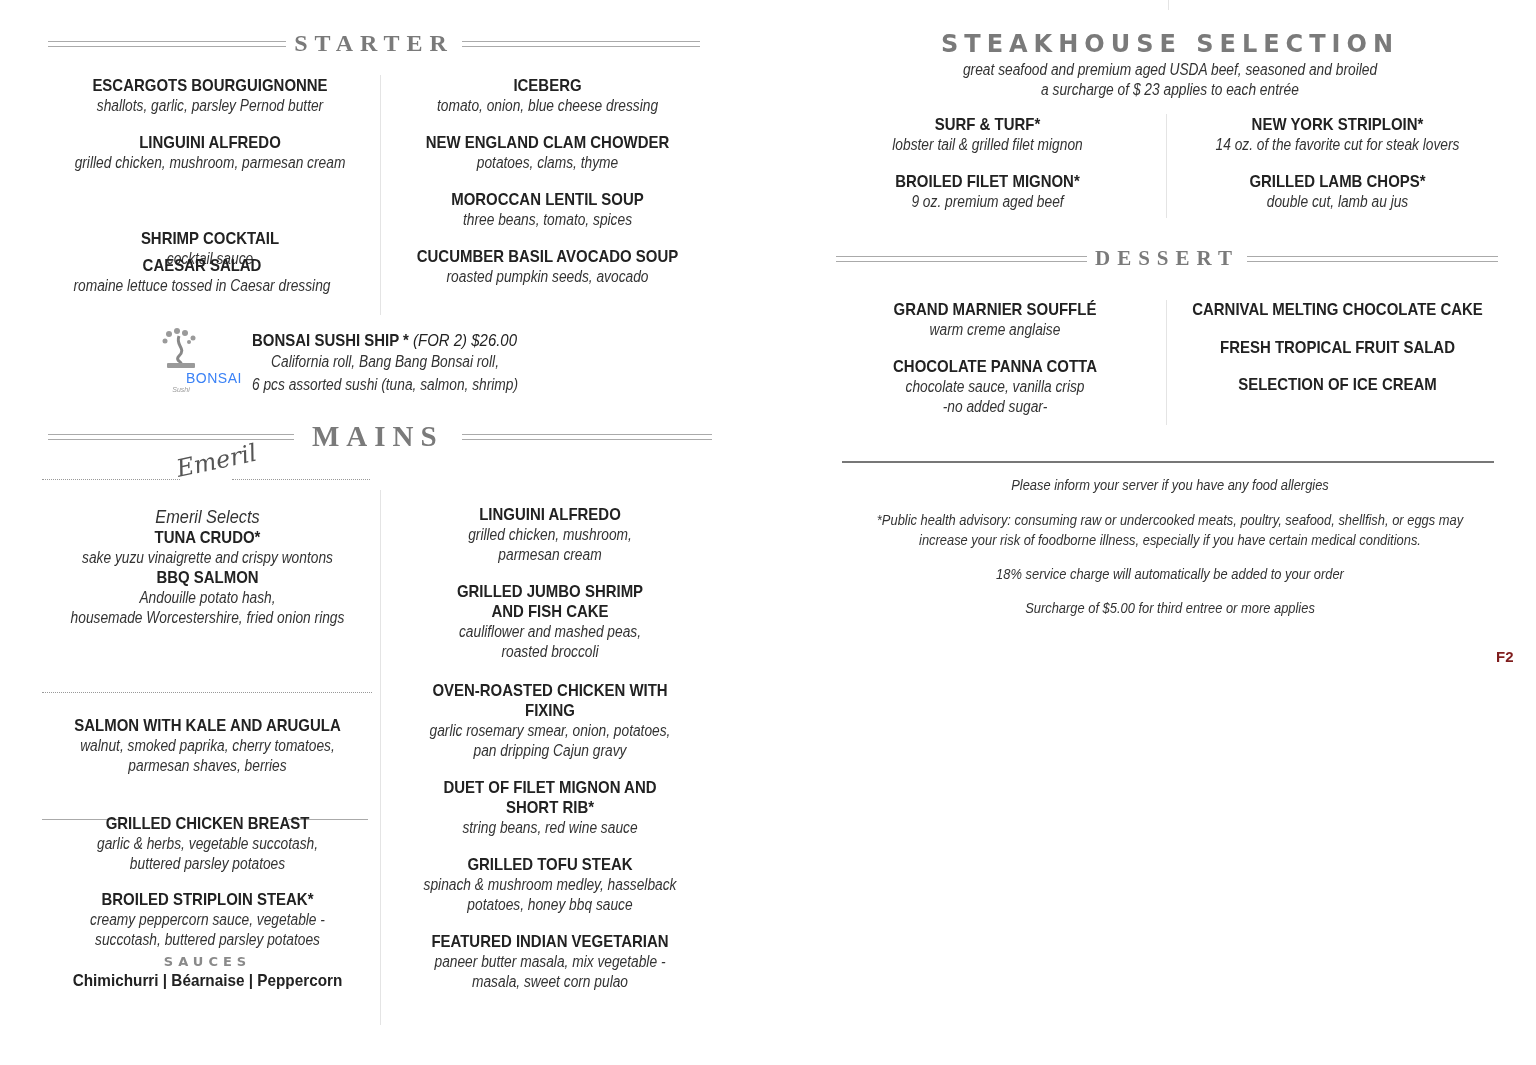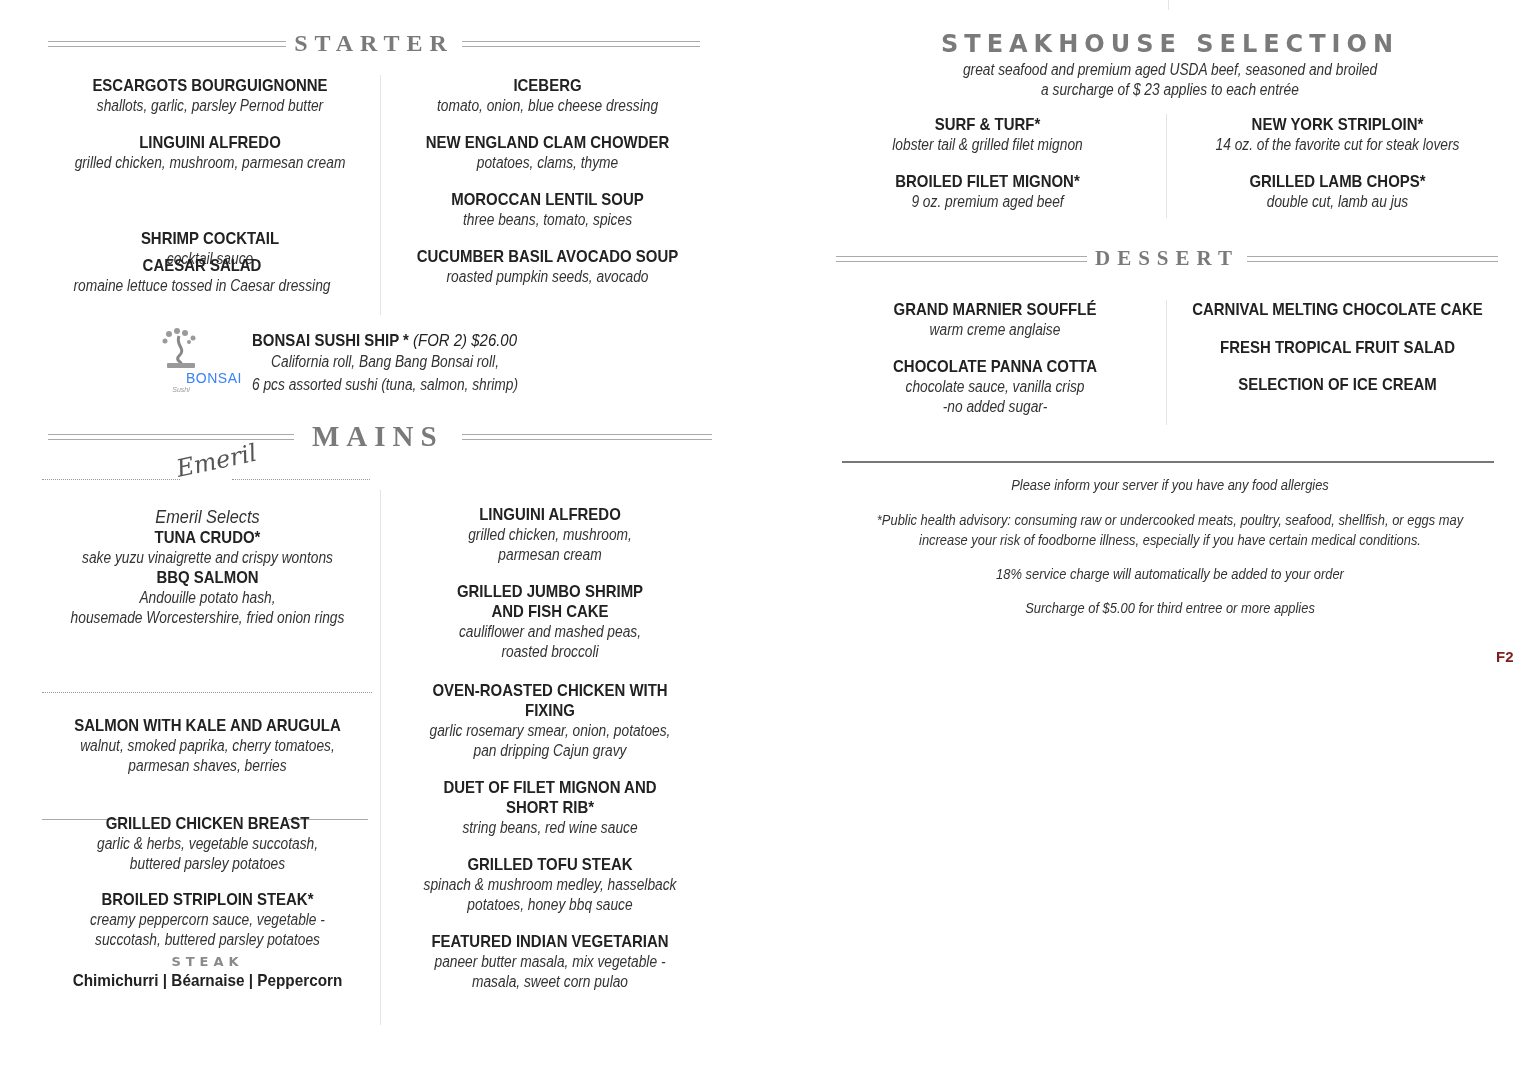--- a/index.html
+++ b/index.html
@@ -123,21 +123,21 @@
 
 <div class="abs" style="left:42px; top:819px; width:78px; border-top:1px solid #aaa;"></div>
 <div class="abs" style="left:288px; top:819px; width:80px; border-top:1px solid #aaa;"></div>
 <div class="item" style="left:40px; width:335px; top:809px;">
   <div class="name" style="margin-top:5px;">GRILLED CHICKEN BREAST</div>
   <div class="desc">garlic &amp; herbs, vegetable succotash,</div>
   <div class="desc">buttered parsley potatoes</div>
   <div class="name" style="margin-top:16px;">BROILED STRIPLOIN STEAK*</div>
   <div class="desc">creamy peppercorn sauce, vegetable -</div>
   <div class="desc">succotash, buttered parsley potatoes</div>
-  <div class="sub-head" style="font-size:13px; line-height:18px; margin-top:3px;">STEAK</div>
+  <div class="sub-head" style="font-size:13px; line-height:18px; margin-top:3px;">SAUCES</div>
   <div class="sauces">Chimichurri | Béarnaise | Peppercorn</div>
 </div>
 
 <div class="item" style="left:385px; width:330px; top:505px;">
   <div class="name">LINGUINI ALFREDO</div>
   <div class="desc">grilled chicken, mushroom,</div>
   <div class="desc">parmesan cream</div>
 </div>
 <div class="item" style="left:385px; width:330px; top:582px;">
   <div class="name">GRILLED JUMBO SHRIMP</div>

